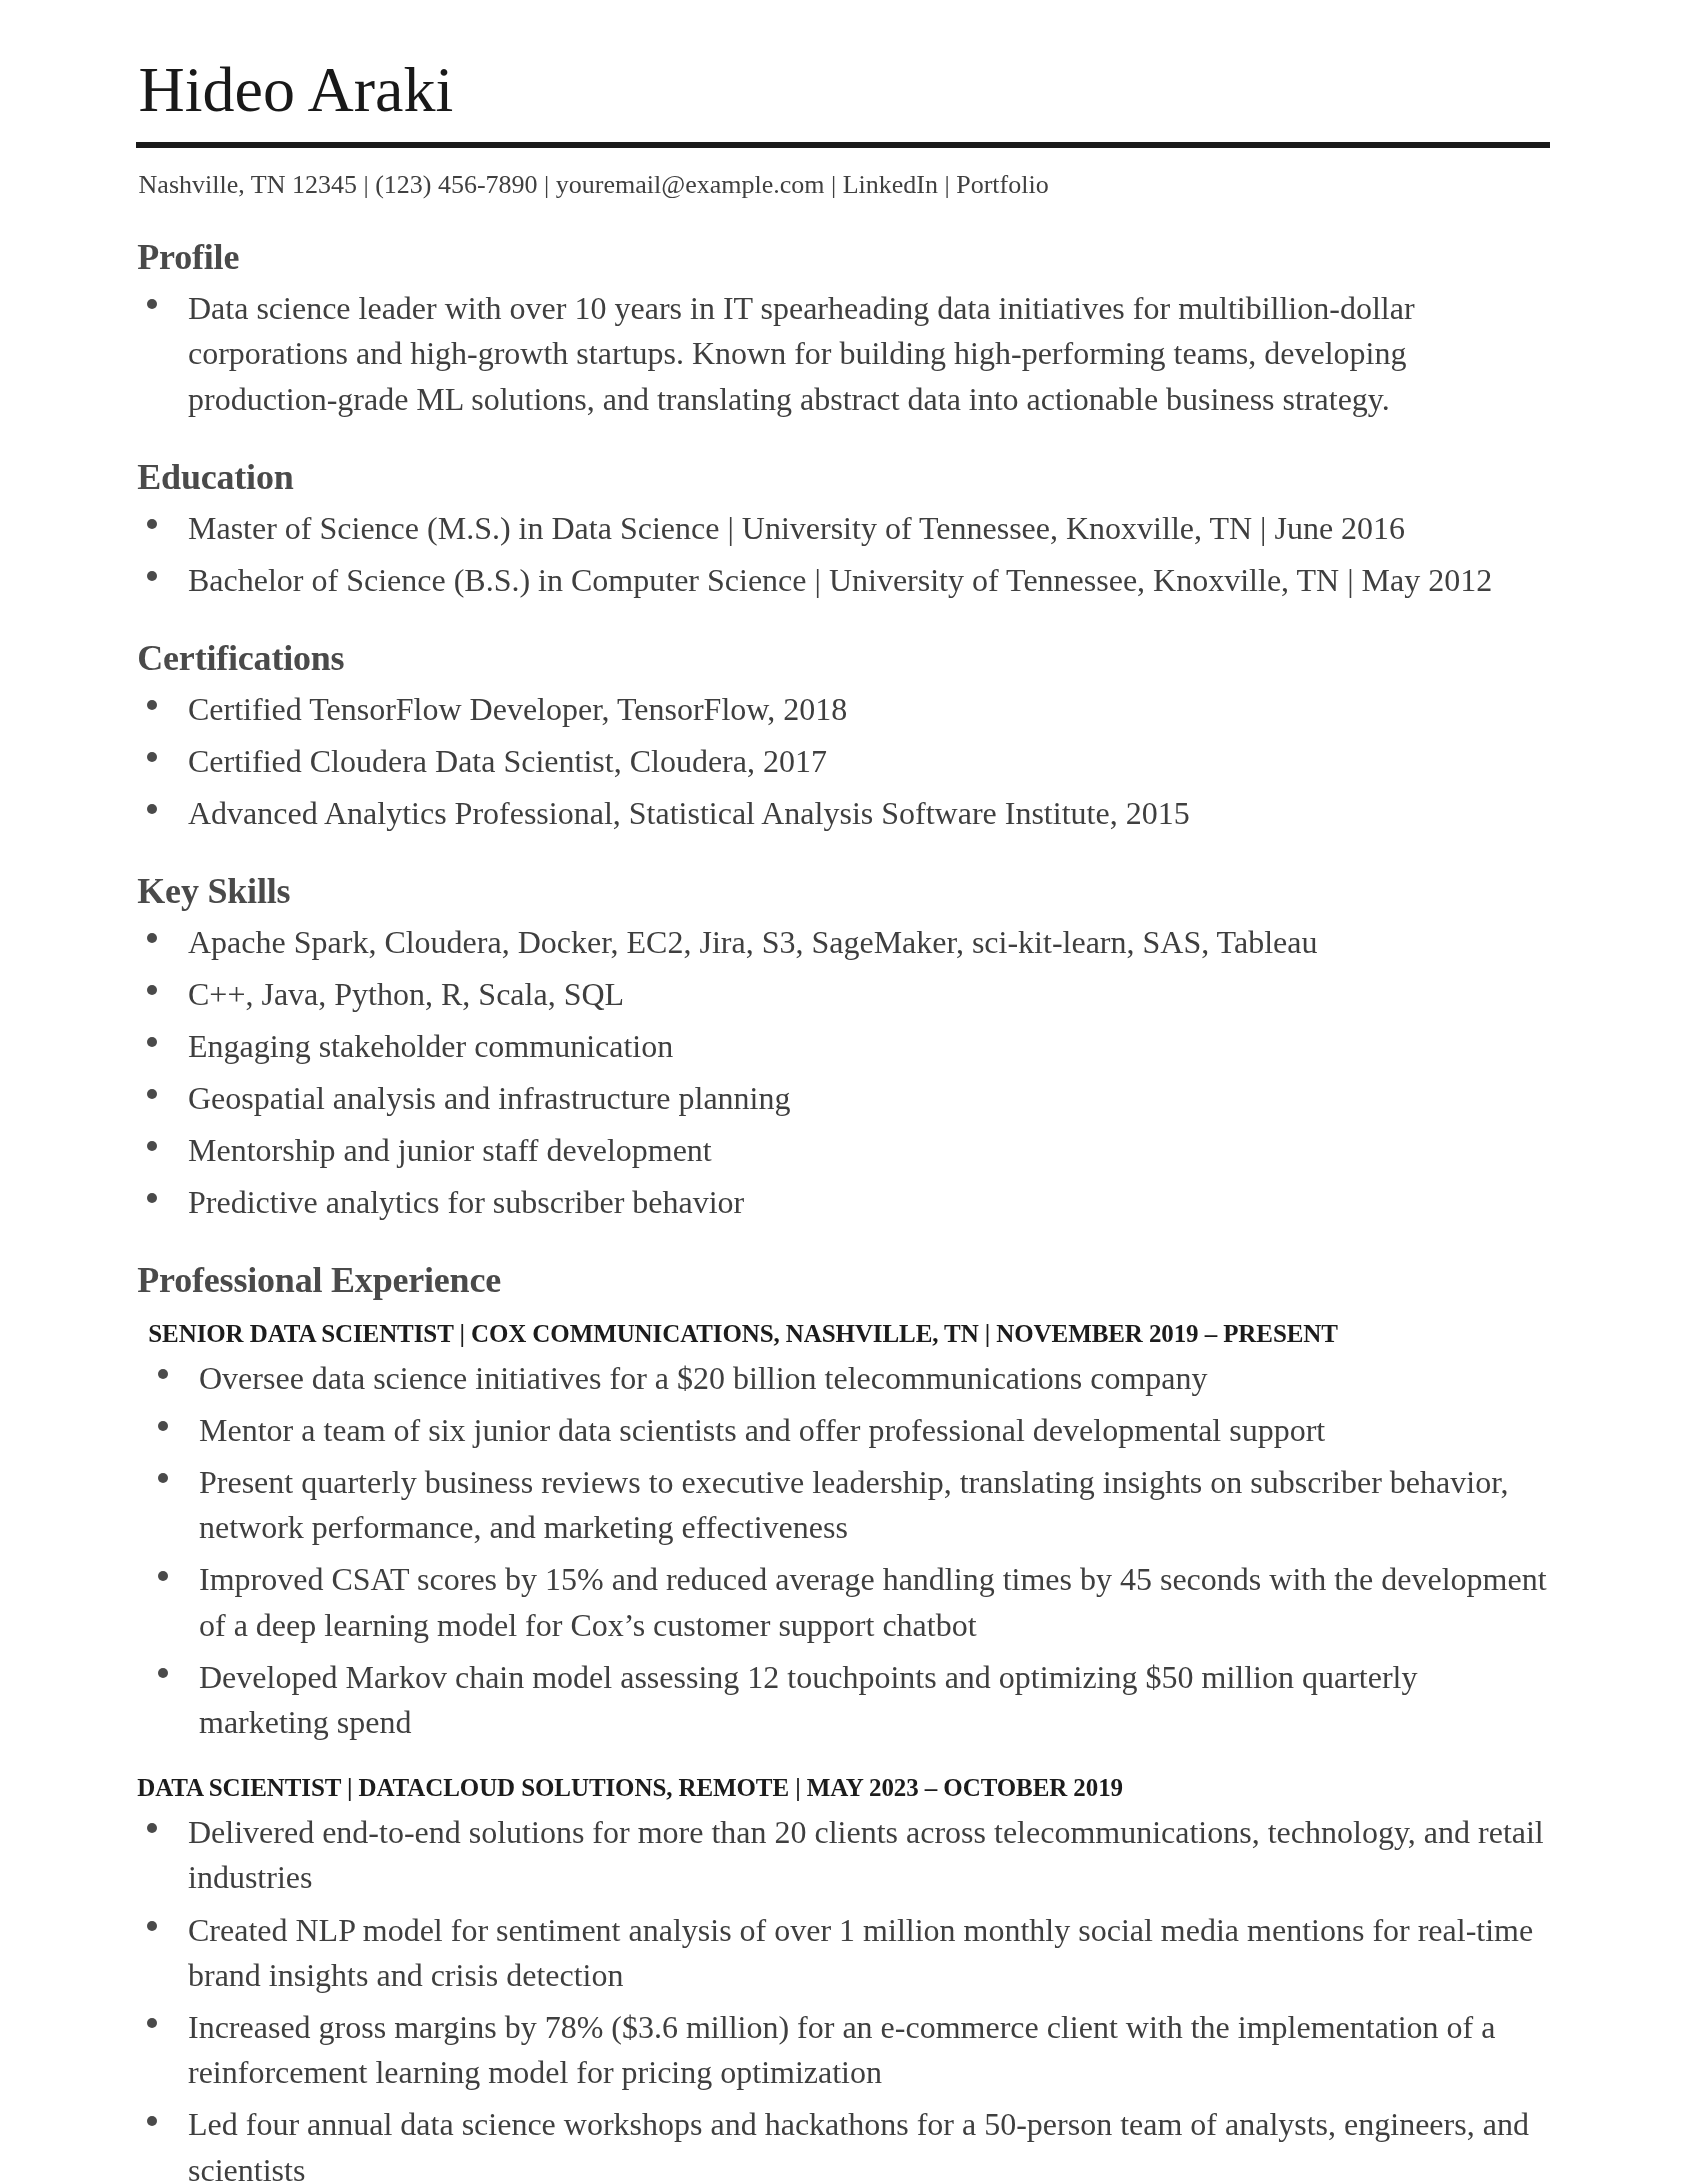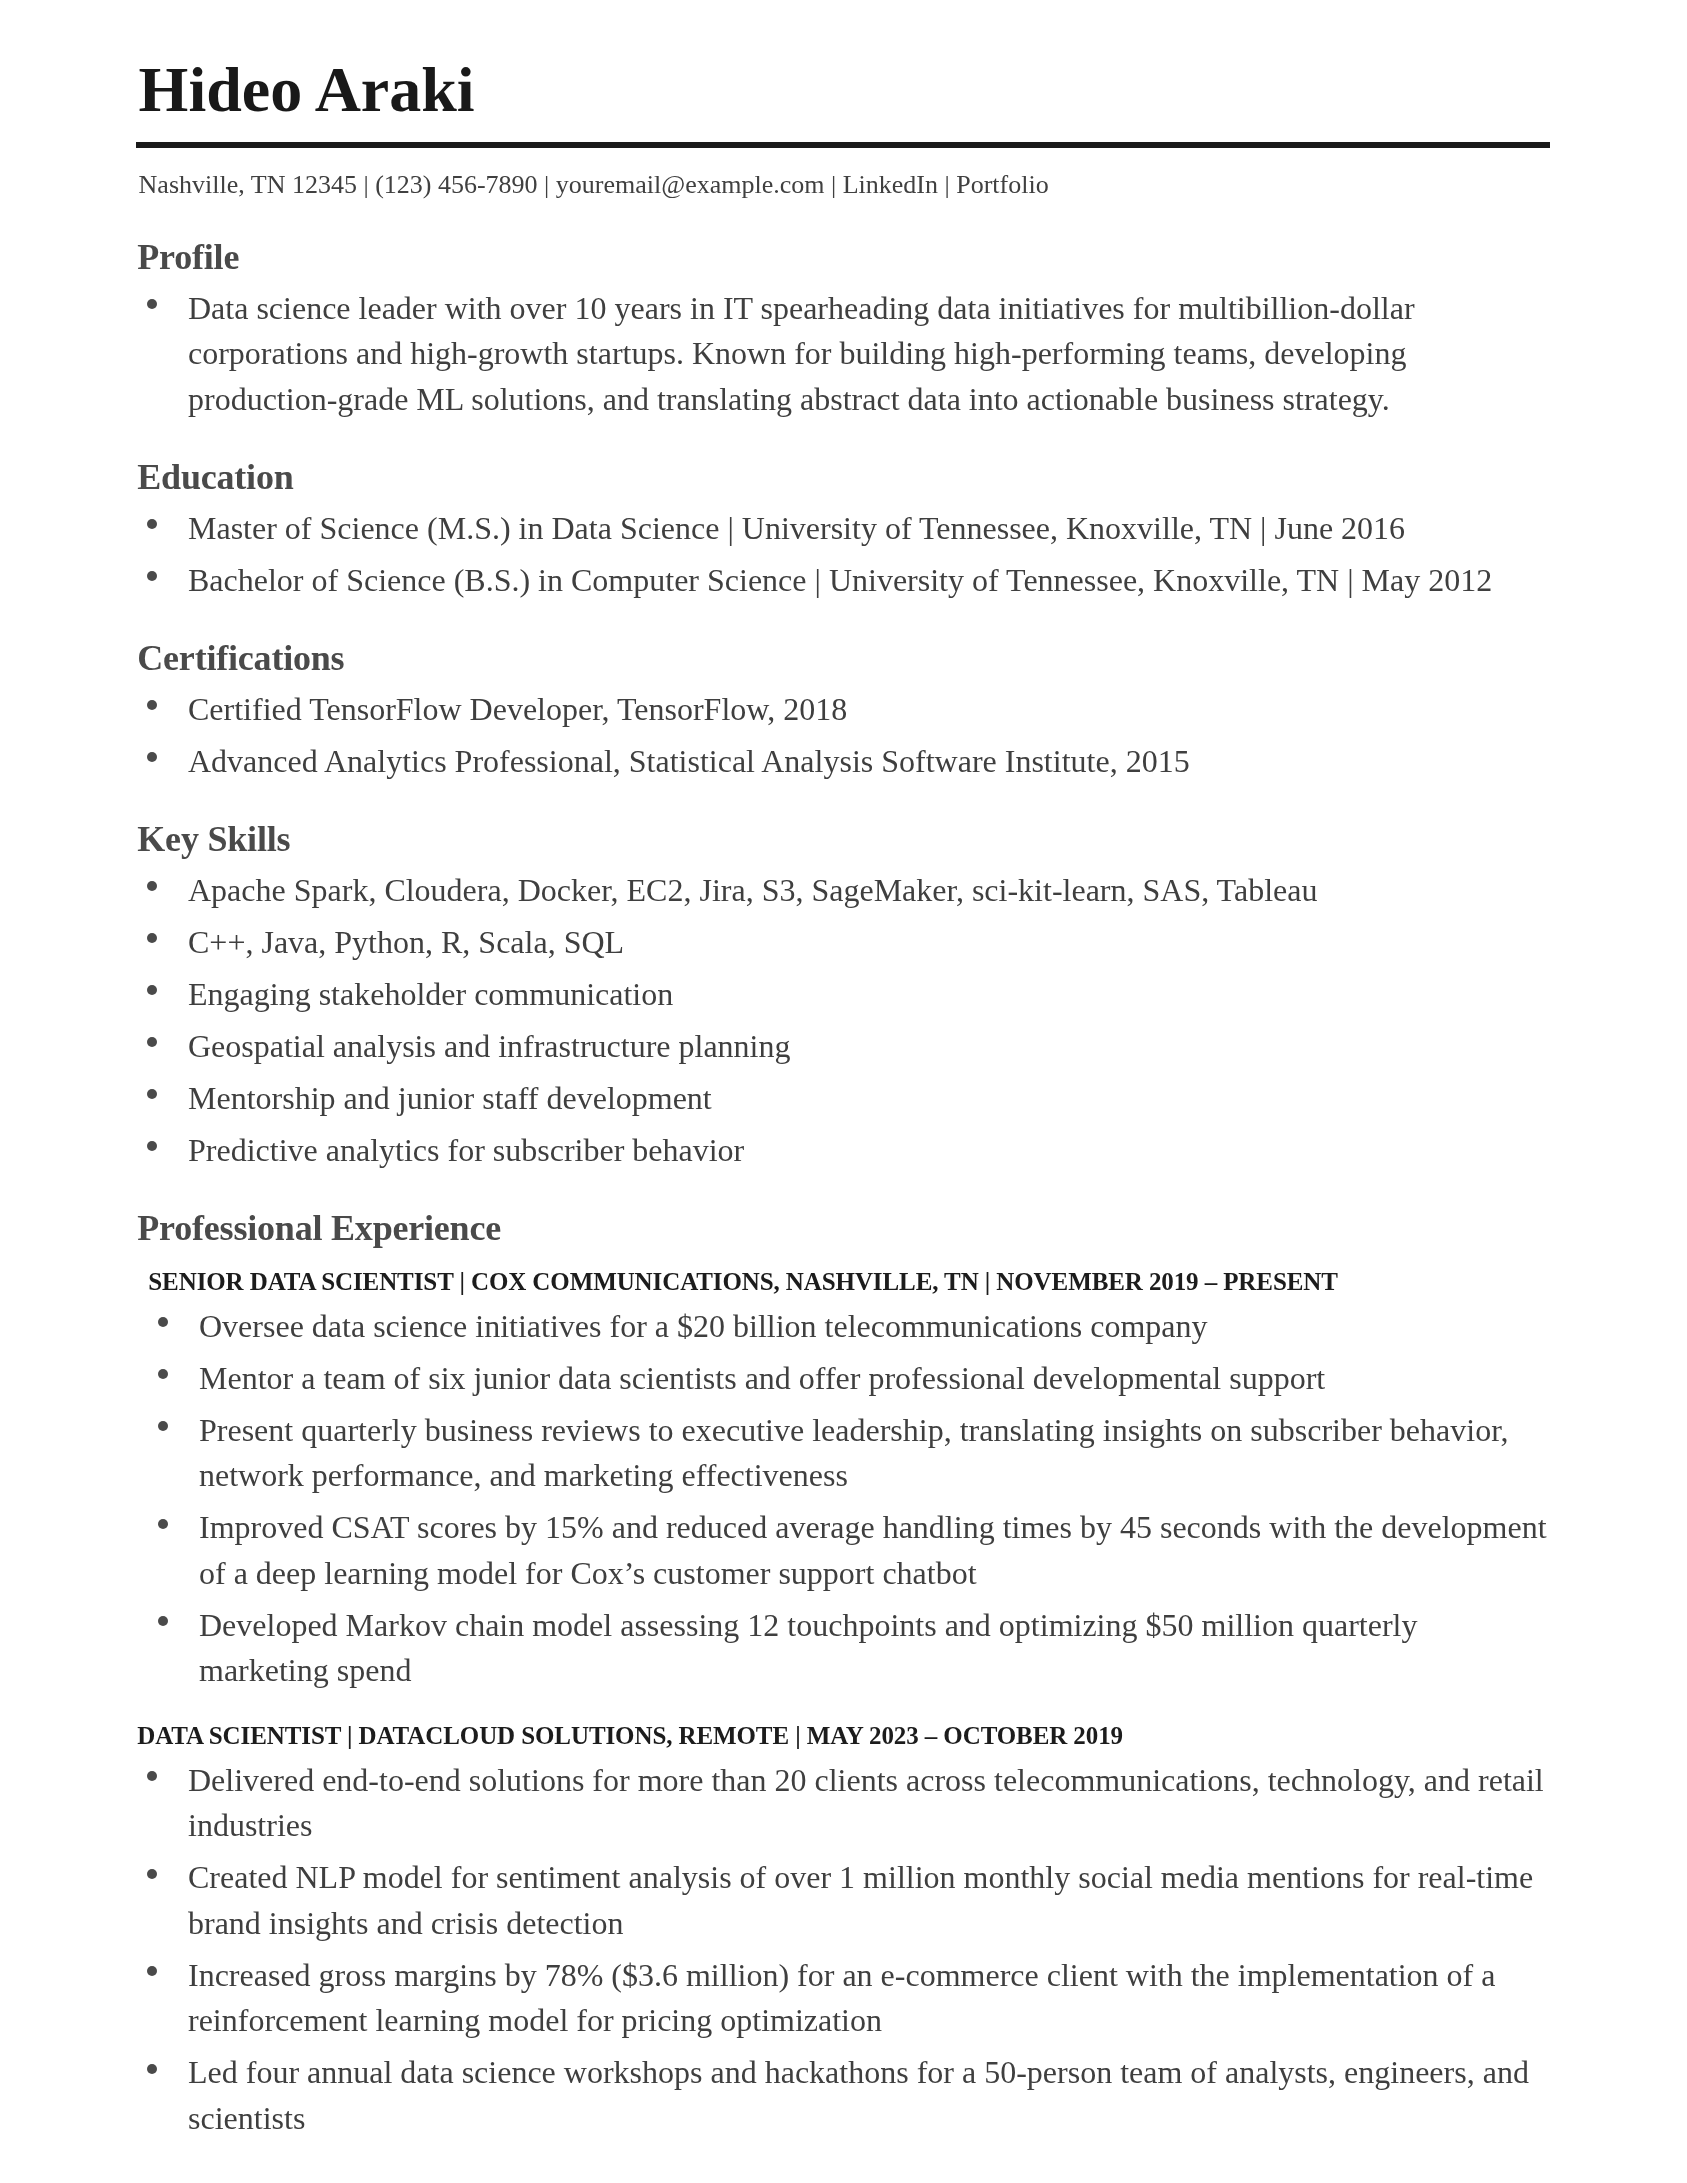--- a/index.html
+++ b/index.html
@@ -19,21 +19,21 @@
   .page {
     width: 1687px;
     height: 2183px;
     padding: 56px 138px 0 136px;
     position: relative;
   }
 
   
   .name {
     font-size: 64px;
-    font-weight: bold;
+    font-weight: normal;
     line-height: 1.06;
     color: #191919;
     letter-spacing: 0px;
     margin: 0;
     padding: 0 0 0 2.6px;
   }
   .name-rule {
     height: 6px;
     background: #1a1a1a;
     margin-top: 18.5px;
@@ -138,20 +138,24 @@
 
   <section class="section">
     <h2 class="section-title">Certifications</h2>
     <ul class="bullets tight">
       <li>
         <span class="dot"></span>
         <span class="txt">Certified TensorFlow Developer, TensorFlow, 2018</span>
       </li>
       <li>
         <span class="dot"></span>
+        <span class="txt">Certified Cloudera Data Scientist, Cloudera, 2017</span>
+      </li>
+      <li>
+        <span class="dot"></span>
         <span class="txt">Advanced Analytics Professional, Statistical Analysis Software Institute, 2015</span>
       </li>
     </ul>
   </section>
 
   <section class="section">
     <h2 class="section-title">Key Skills</h2>
     <ul class="bullets tight">
       <li>
         <span class="dot"></span>

